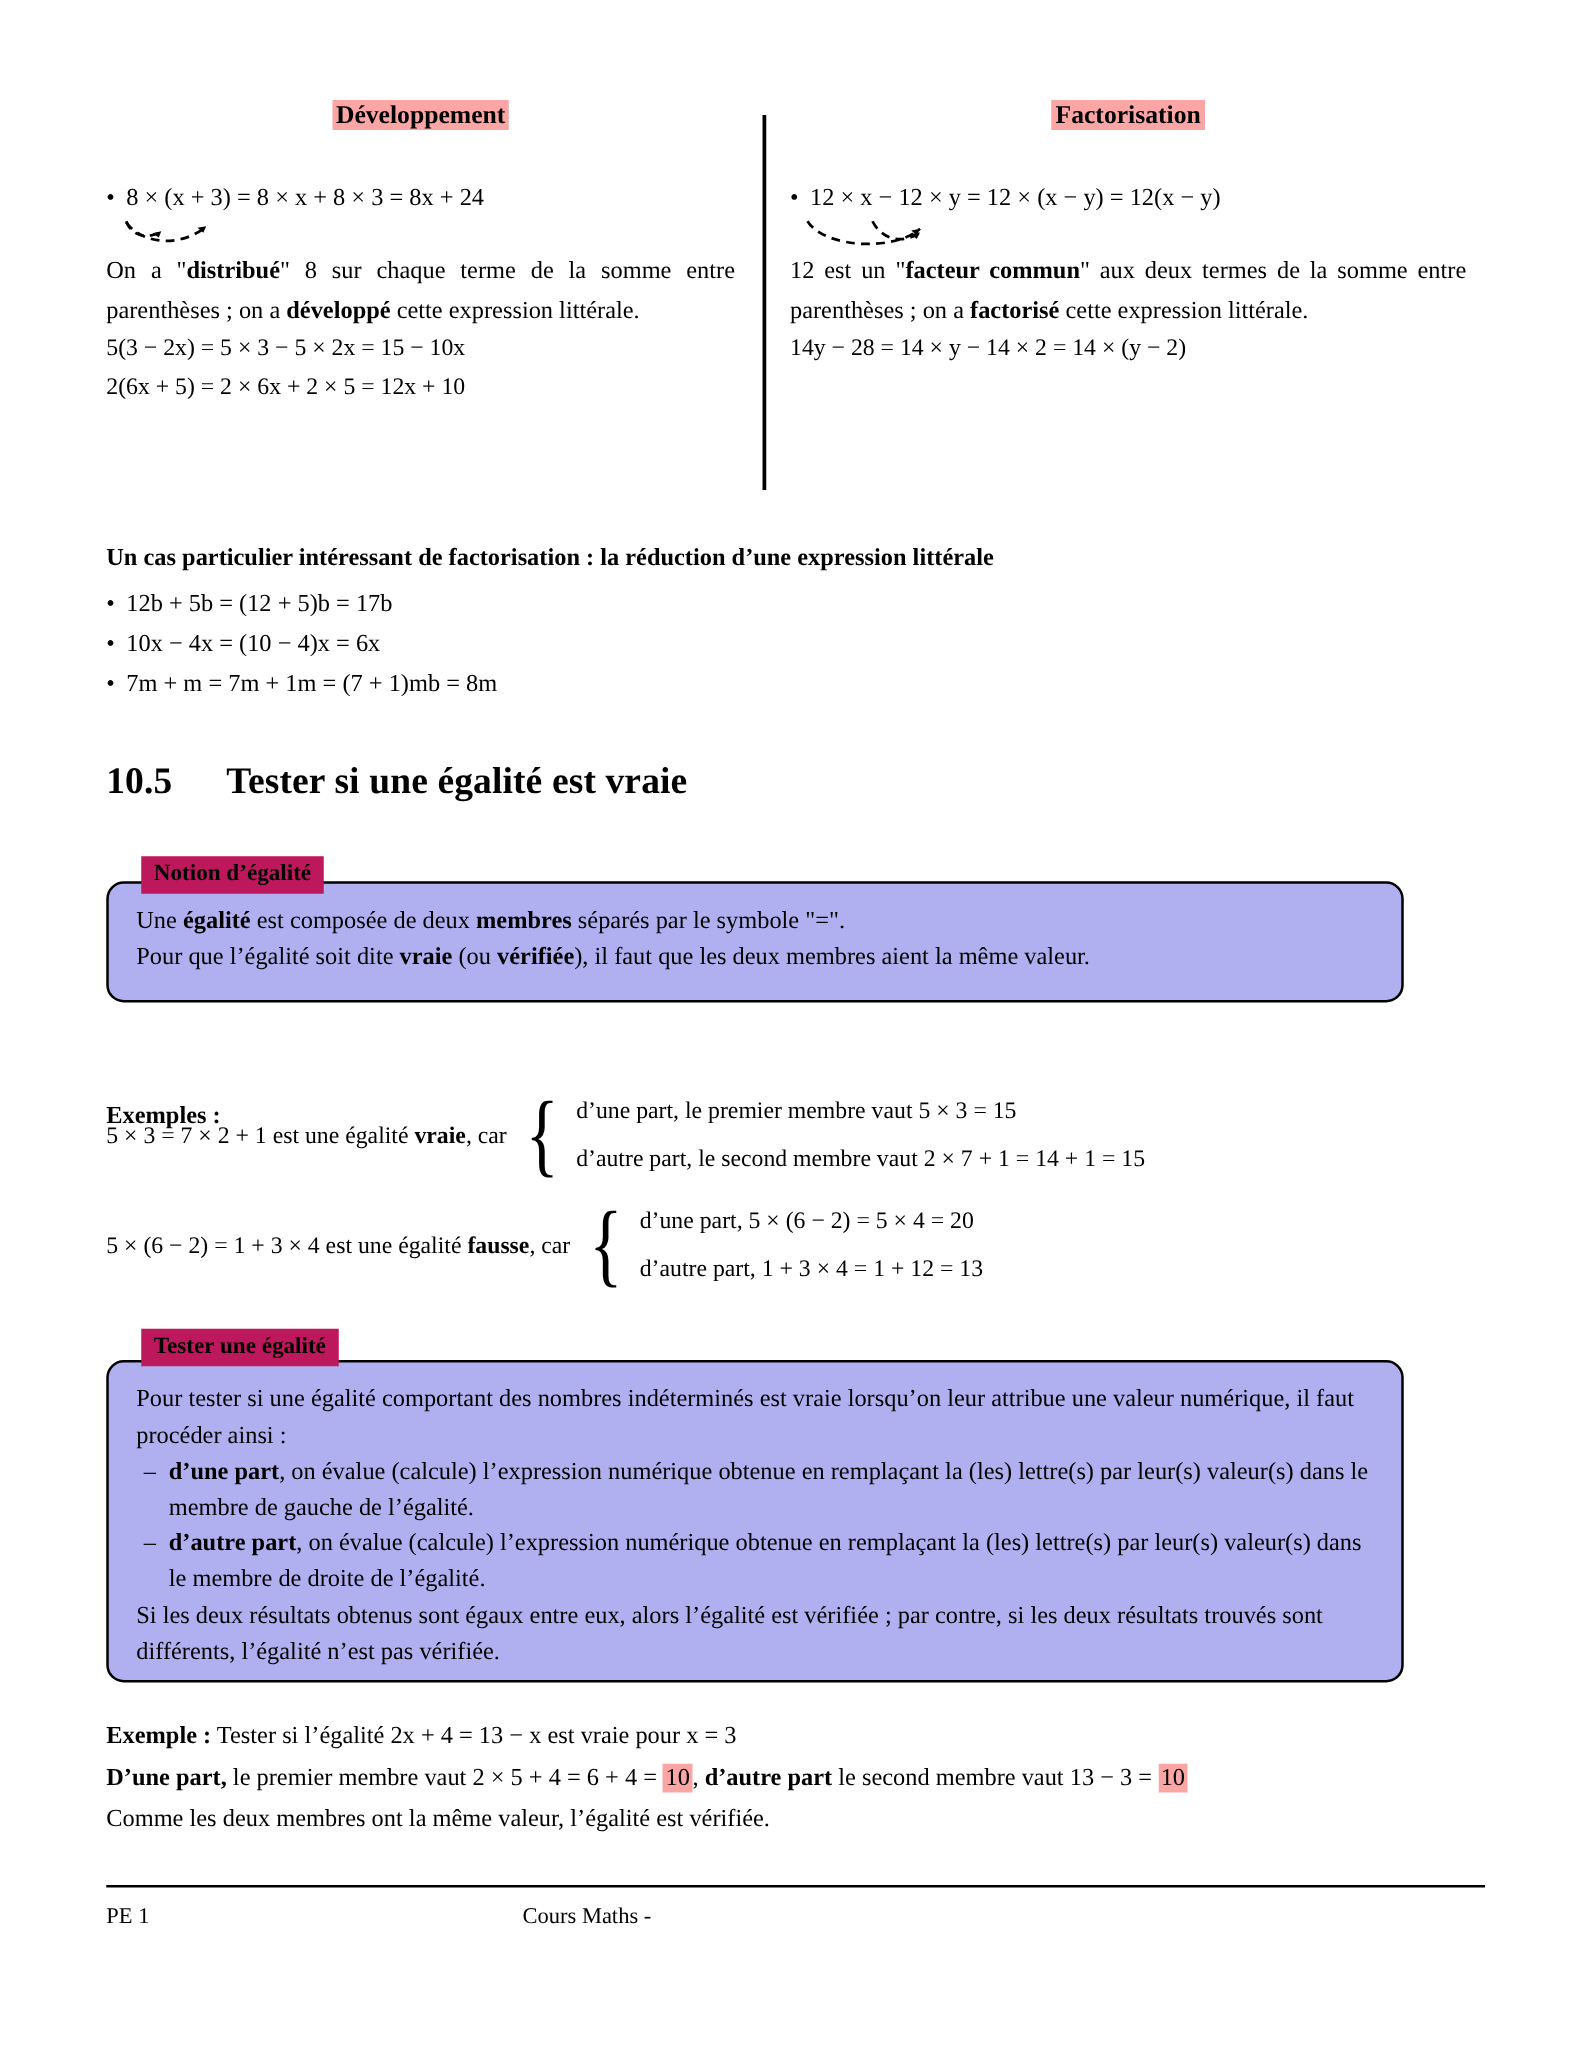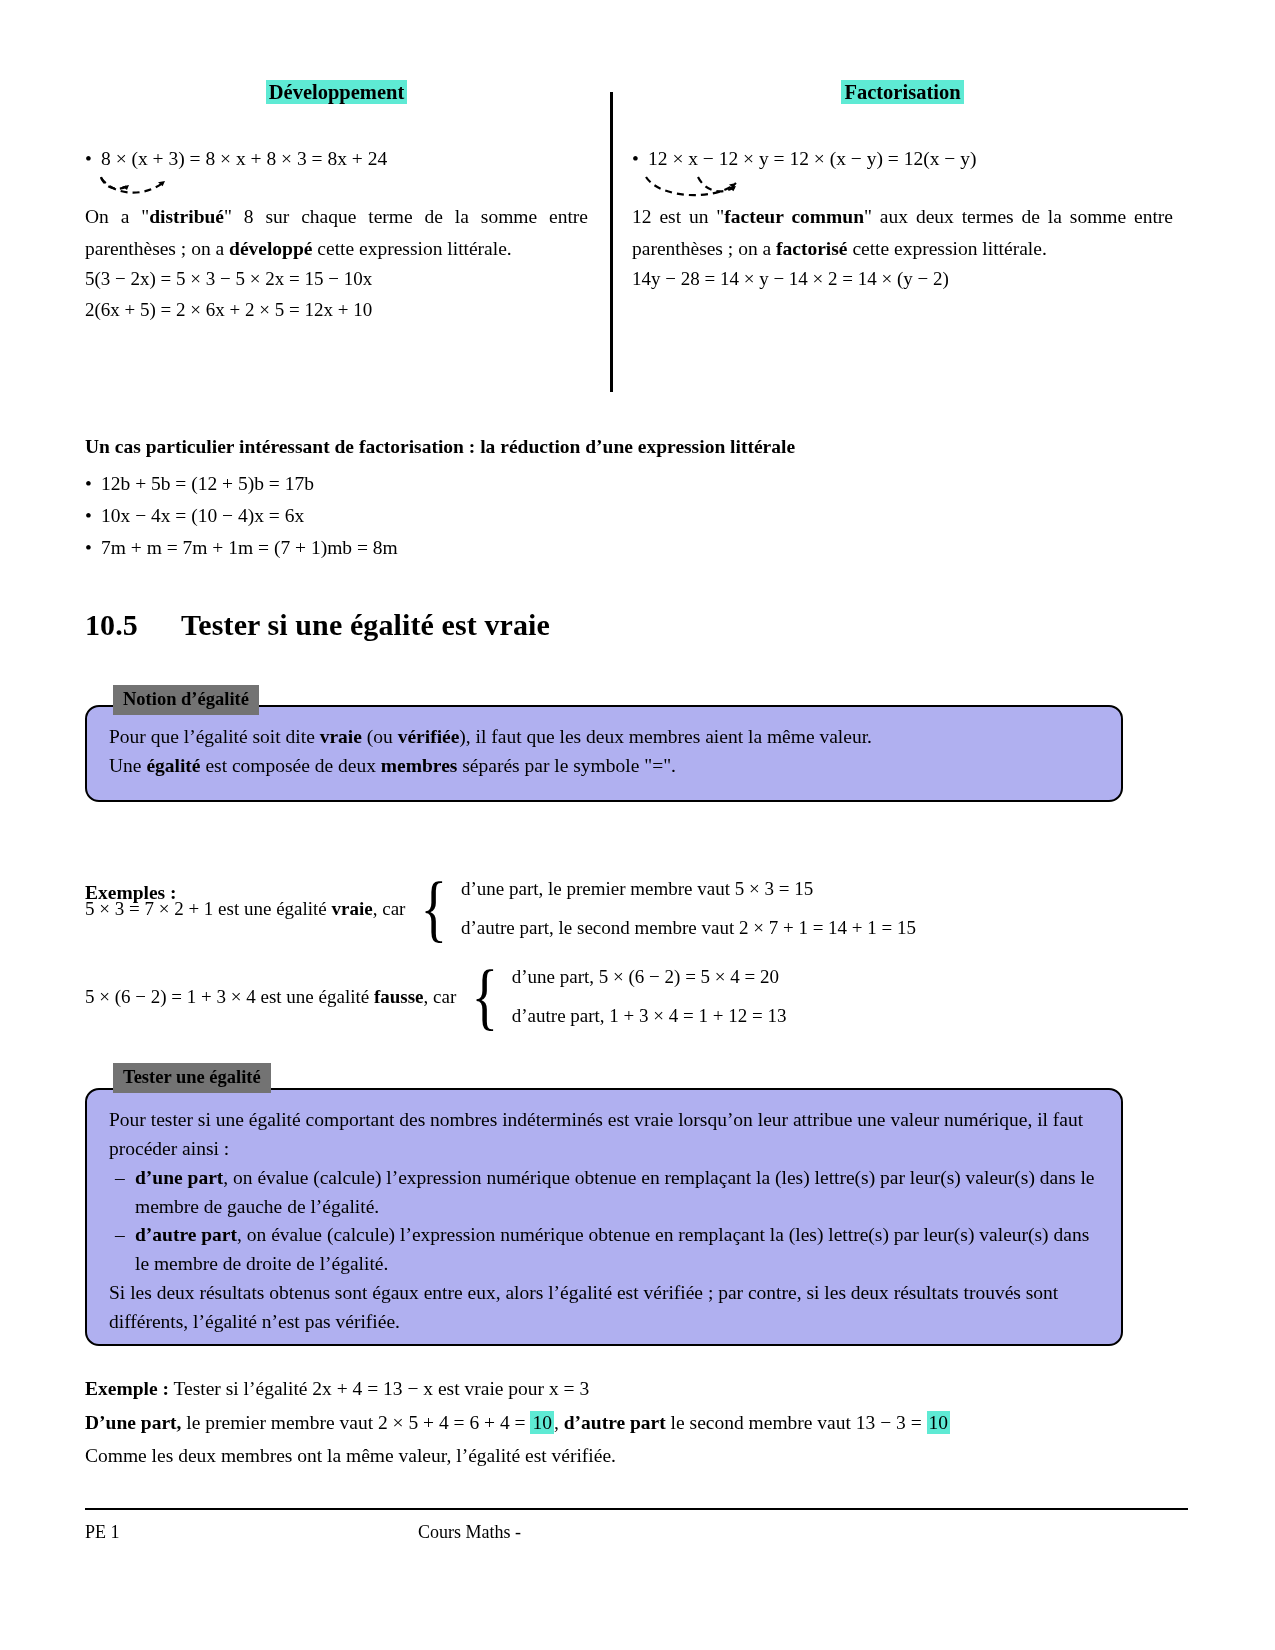--- a/index.html
+++ b/index.html
@@ -15,21 +15,21 @@
     position: relative;
     overflow: hidden;
   }
   .page {
     position: relative;
     width: 1275px;
     height: 1650px;
     box-sizing: border-box;
     padding: 0;
   }
-  .hl      { background: #5eead4; }
+  .hl      { background: #fca5a5; }
 
   
   .two-col {
     position: absolute;
     left: 85px;
     top: 80px;
     width: 1105px;
     display: flex;
     align-items: stretch;
   }
@@ -111,21 +111,21 @@
     border: 2.5px solid #000000;
     border-radius: 14px;
   }
   .callout .inner {
     padding: 16px 22px 14px 22px;
     font-size: 19.5px;
     line-height: 1.48;
   }
   .callout-tab {
     position: absolute;
-    background: #737373;
+    background: #be185d;
     font-weight: bold;
     font-size: 18.5px;
     padding: 3px 10px 4px 10px;
     line-height: 1.25;
     z-index: 3;
     white-space: nowrap;
   }
   .box1 { left: 85px;  top: 705px;  width: 1038px; height: 97px; }
   .tab1 { left: 113px; top: 685px; }
   .box2 { left: 85px;  top: 1088px; width: 1038px; height: 258px; }
@@ -263,22 +263,22 @@
     <p class="b"><span class="dot">•</span><span>7m + m = 7m + 1m = (7 + 1)mb = 8m</span></p>
   </div>
 
   <div class="sec-head">
     <span class="num">10.5</span><span>Tester si une égalité est vraie</span>
   </div>
 
   <div class="callout-tab tab1">Notion d’égalité</div>
   <div class="callout box1">
     <div class="inner">
+      <div><span>Une </span><b>égalité</b><span> est composée de deux </span><b>membres</b><span> séparés par le symbole "=".</span></div>
       <div><span>Pour que l’égalité soit dite </span><b>vraie</b><span> (ou </span><b>vérifiée</b><span>), il faut que les deux membres aient la même valeur.</span></div>
-      <div><span>Une </span><b>égalité</b><span> est composée de deux </span><b>membres</b><span> séparés par le symbole "=".</span></div>
     </div>
   </div>
 
   <div class="ex-head">Exemples :</div>
 
   <div class="ex-block ex1">
     <div class="ex-lhs"><span>5 × 3 = 7 × 2 + 1 est une égalité </span><b>vraie</b><span>, car</span></div>
     <div class="ex-brace">{</div>
     <div class="ex-rhs">
       <div>d’une part, le premier membre vaut 5 × 3 = 15</div>

